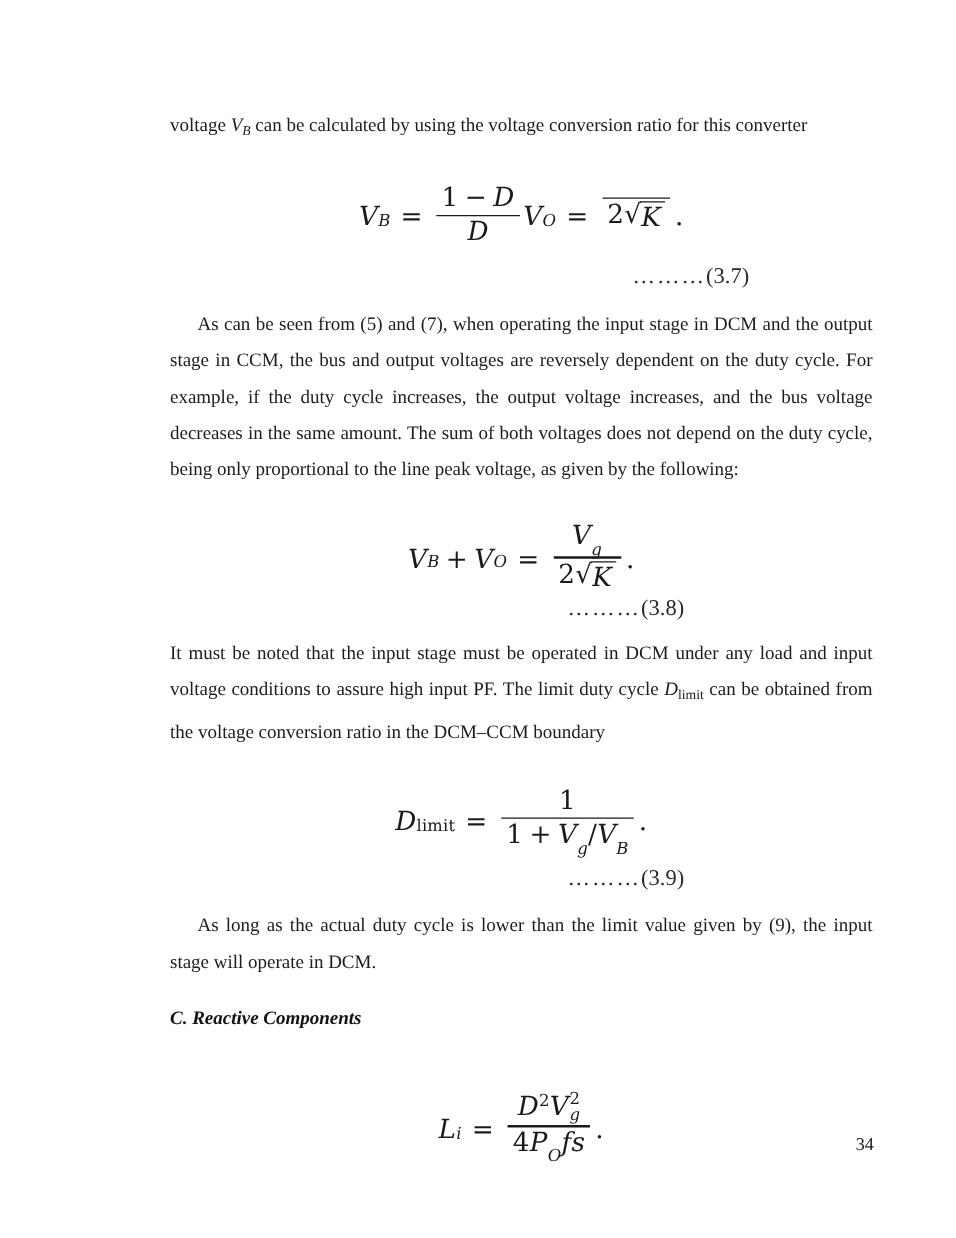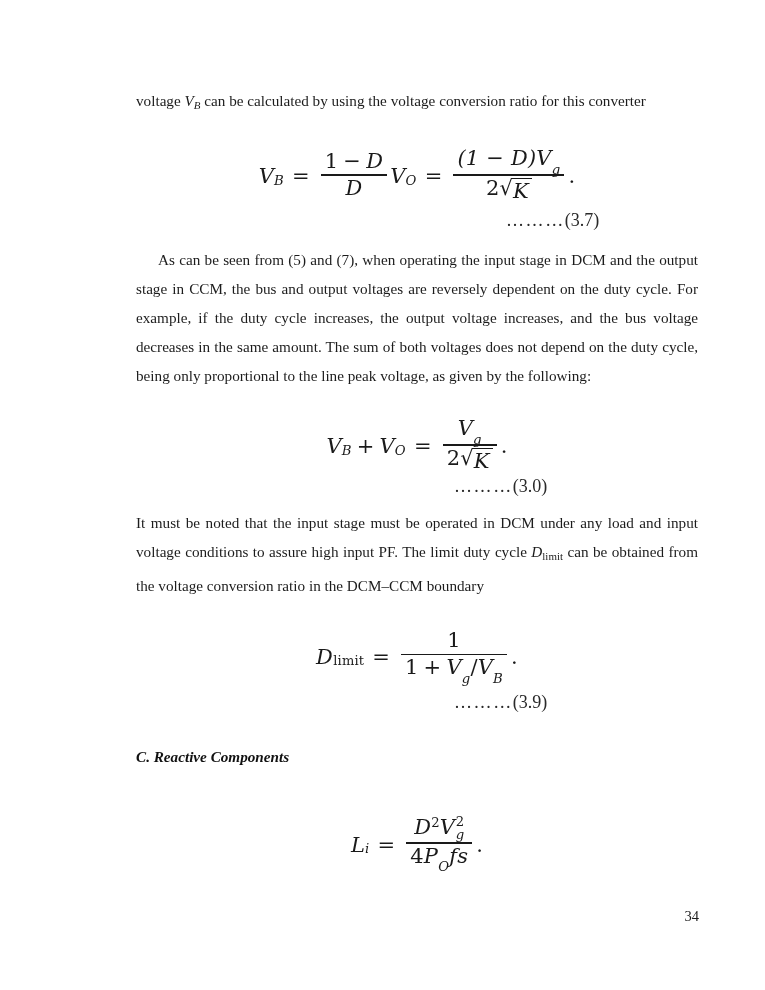--- a/index.html
+++ b/index.html
@@ -222,21 +222,20 @@
           <span class="eqsign">=</span>
           <span class="frac">
             <span class="top"><span class="num">1</span><span class="op">−</span><span class="var">D</span></span>
             <span class="bar"></span>
             <span class="bot var">D</span>
           </span>
           <span class="var">V</span>
             <span class="msub">O</span>
           <span class="eqsign">=</span>
           <span class="frac">
-            <span class="top"><span class="var">(1 − D)V</span><span class="msub">g</span></span>
             <span class="bar"></span>
             <span class="bot"><span class="num">2</span><span class="sqrt">
                   <span class="radical">√</span>
                   <span class="radicand">K</span>
                 </span></span>
           </span>
           <span class="period">.</span>
         </span>
       </div>
       <div class="eq-tag" style="left:370px; top:62px;">
@@ -261,21 +260,21 @@
             <span class="bar"></span>
             <span class="bot"><span class="num">2</span><span class="sqrt">
                   <span class="radical">√</span>
                   <span class="radicand">K</span>
                 </span></span>
           </span>
           <span class="period">.</span>
         </span>
       </div>
       <div class="eq-tag" style="left:318px; top:58px;">
-        <span class="dots">………</span><span>(3.0)</span>
+        <span class="dots">………</span><span>(3.8)</span>
       </div>
     </div>
 
     <div class="gap-b"></div>
     <p class="body"><span>It must be noted that the input stage must be operated in DCM under any load and input voltage conditions to assure high input PF. The limit duty cycle </span><span class="mi"><span>D</span><span class="sub-up">limit</span></span><span> can be obtained from the voltage conversion ratio in the DCM–CCM boundary</span></p>
 
     <div class="eq-block" style="margin-top:30px; height:78px;">
       <div class="eq-row">
         <span class="math">
           <span class="var">D</span>
@@ -288,20 +287,21 @@
           </span>
           <span class="period">.</span>
         </span>
       </div>
       <div class="eq-tag" style="left:318px; top:62px;">
         <span class="dots">………</span><span>(3.9)</span>
       </div>
     </div>
 
     <div class="gap-b"></div>
+    <p class="body indent">As long as the actual duty cycle is lower than the limit value given by (9), the input stage will operate in DCM.</p>
 
     <div class="gap-c"></div>
     <h3 class="sec">C. Reactive Components</h3>
 
     <div class="gap-c"></div>
 
     <div class="eq-block" style="margin-top:30px; height:80px;">
       <div class="eq-row">
         <span class="math">
           <span class="var">L</span>

